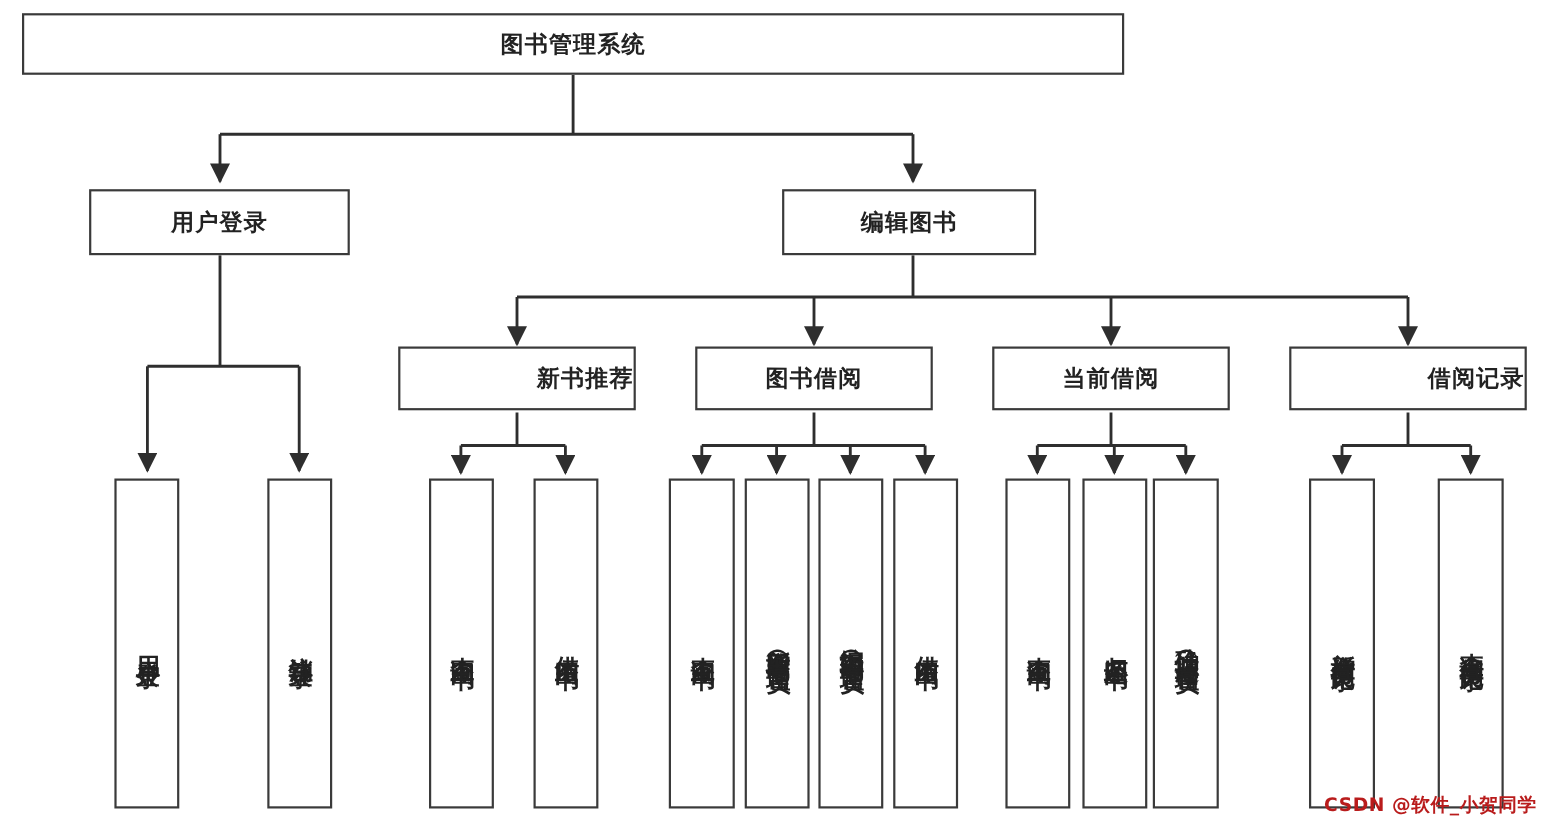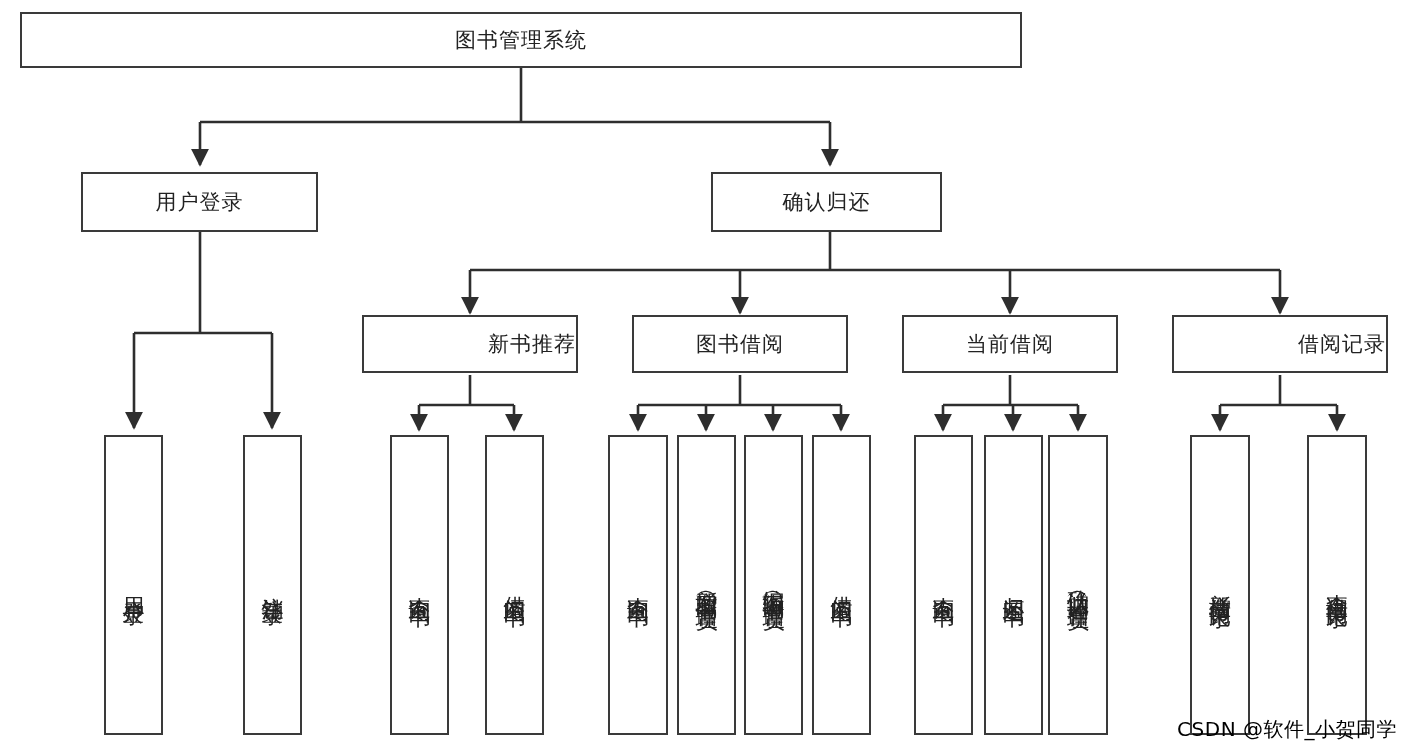--- a/index.html
+++ b/index.html
@@ -1,27 +1,27 @@
 <!DOCTYPE html>
 <html><head>
 <meta charset="utf-8">
 <style>
   html,body{margin:0;padding:0;background:#ffffff;}
   body{font-family:"DejaVu Sans","Liberation Sans",sans-serif;}
-  #canvas{position:relative;width:1405px;height:747px;background:#ffffff;overflow:hidden;}
+  #canvas{position:relative;width:1405px;height:747px;background:#ffffff;overflow:hidden;font-weight:bold;}
   svg.lines{position:absolute;left:0;top:0;width:1405px;height:747px;pointer-events:none;}
 
   .node{position:absolute;box-sizing:border-box;border:2px solid #3a3a3a;background:#ffffff;
         display:flex;align-items:center;justify-content:center;color:#222;}
   .node.h{font-size:21px;letter-spacing:1px;}
   .node.v{}
   .vtext{writing-mode:vertical-rl;text-orientation:upright;font-size:22px;line-height:1.28;
          letter-spacing:3px;text-align:center;white-space:nowrap;color:#222;}
 
-  .wm{position:absolute;right:8px;bottom:4px;font-size:20px;color:#000000;letter-spacing:.5px;
+  .wm{position:absolute;right:8px;bottom:4px;font-size:17px;color:#b91c1c;letter-spacing:.5px;
       white-space:nowrap;}
 </style>
 </head>
 <body>
 
 <div id="canvas">
 
   <svg class="lines" viewBox="0 0 1405 747" xmlns="http://www.w3.org/2000/svg">
     <defs>
       <marker id="ah" viewBox="0 0 10 10" refX="9" refY="5" markerWidth="7" markerHeight="7" orient="auto-start-reverse">
@@ -73,21 +73,21 @@
   </svg>
 
   <div class="node h" style="left:20px;top:12px;width:1002px;height:56px;">
     <span>图书管理系统</span>
   </div>
 
   <div class="node h" style="left:81px;top:172px;width:237px;height:60px;">
     <span>用户登录</span>
   </div>
   <div class="node h" style="left:711px;top:172px;width:231px;height:60px;">
-    <span>确认归还</span>
+    <span>编辑图书</span>
   </div>
 
   <div class="node h" style="left:362px;top:315px;width:216px;height:58px;justify-content:flex-end;">
     <span>新书推荐</span>
   </div>
   <div class="node h" style="left:632px;top:315px;width:216px;height:58px;">
     <span>图书借阅</span>
   </div>
   <div class="node h" style="left:902px;top:315px;width:216px;height:58px;">
     <span>当前借阅</span>

